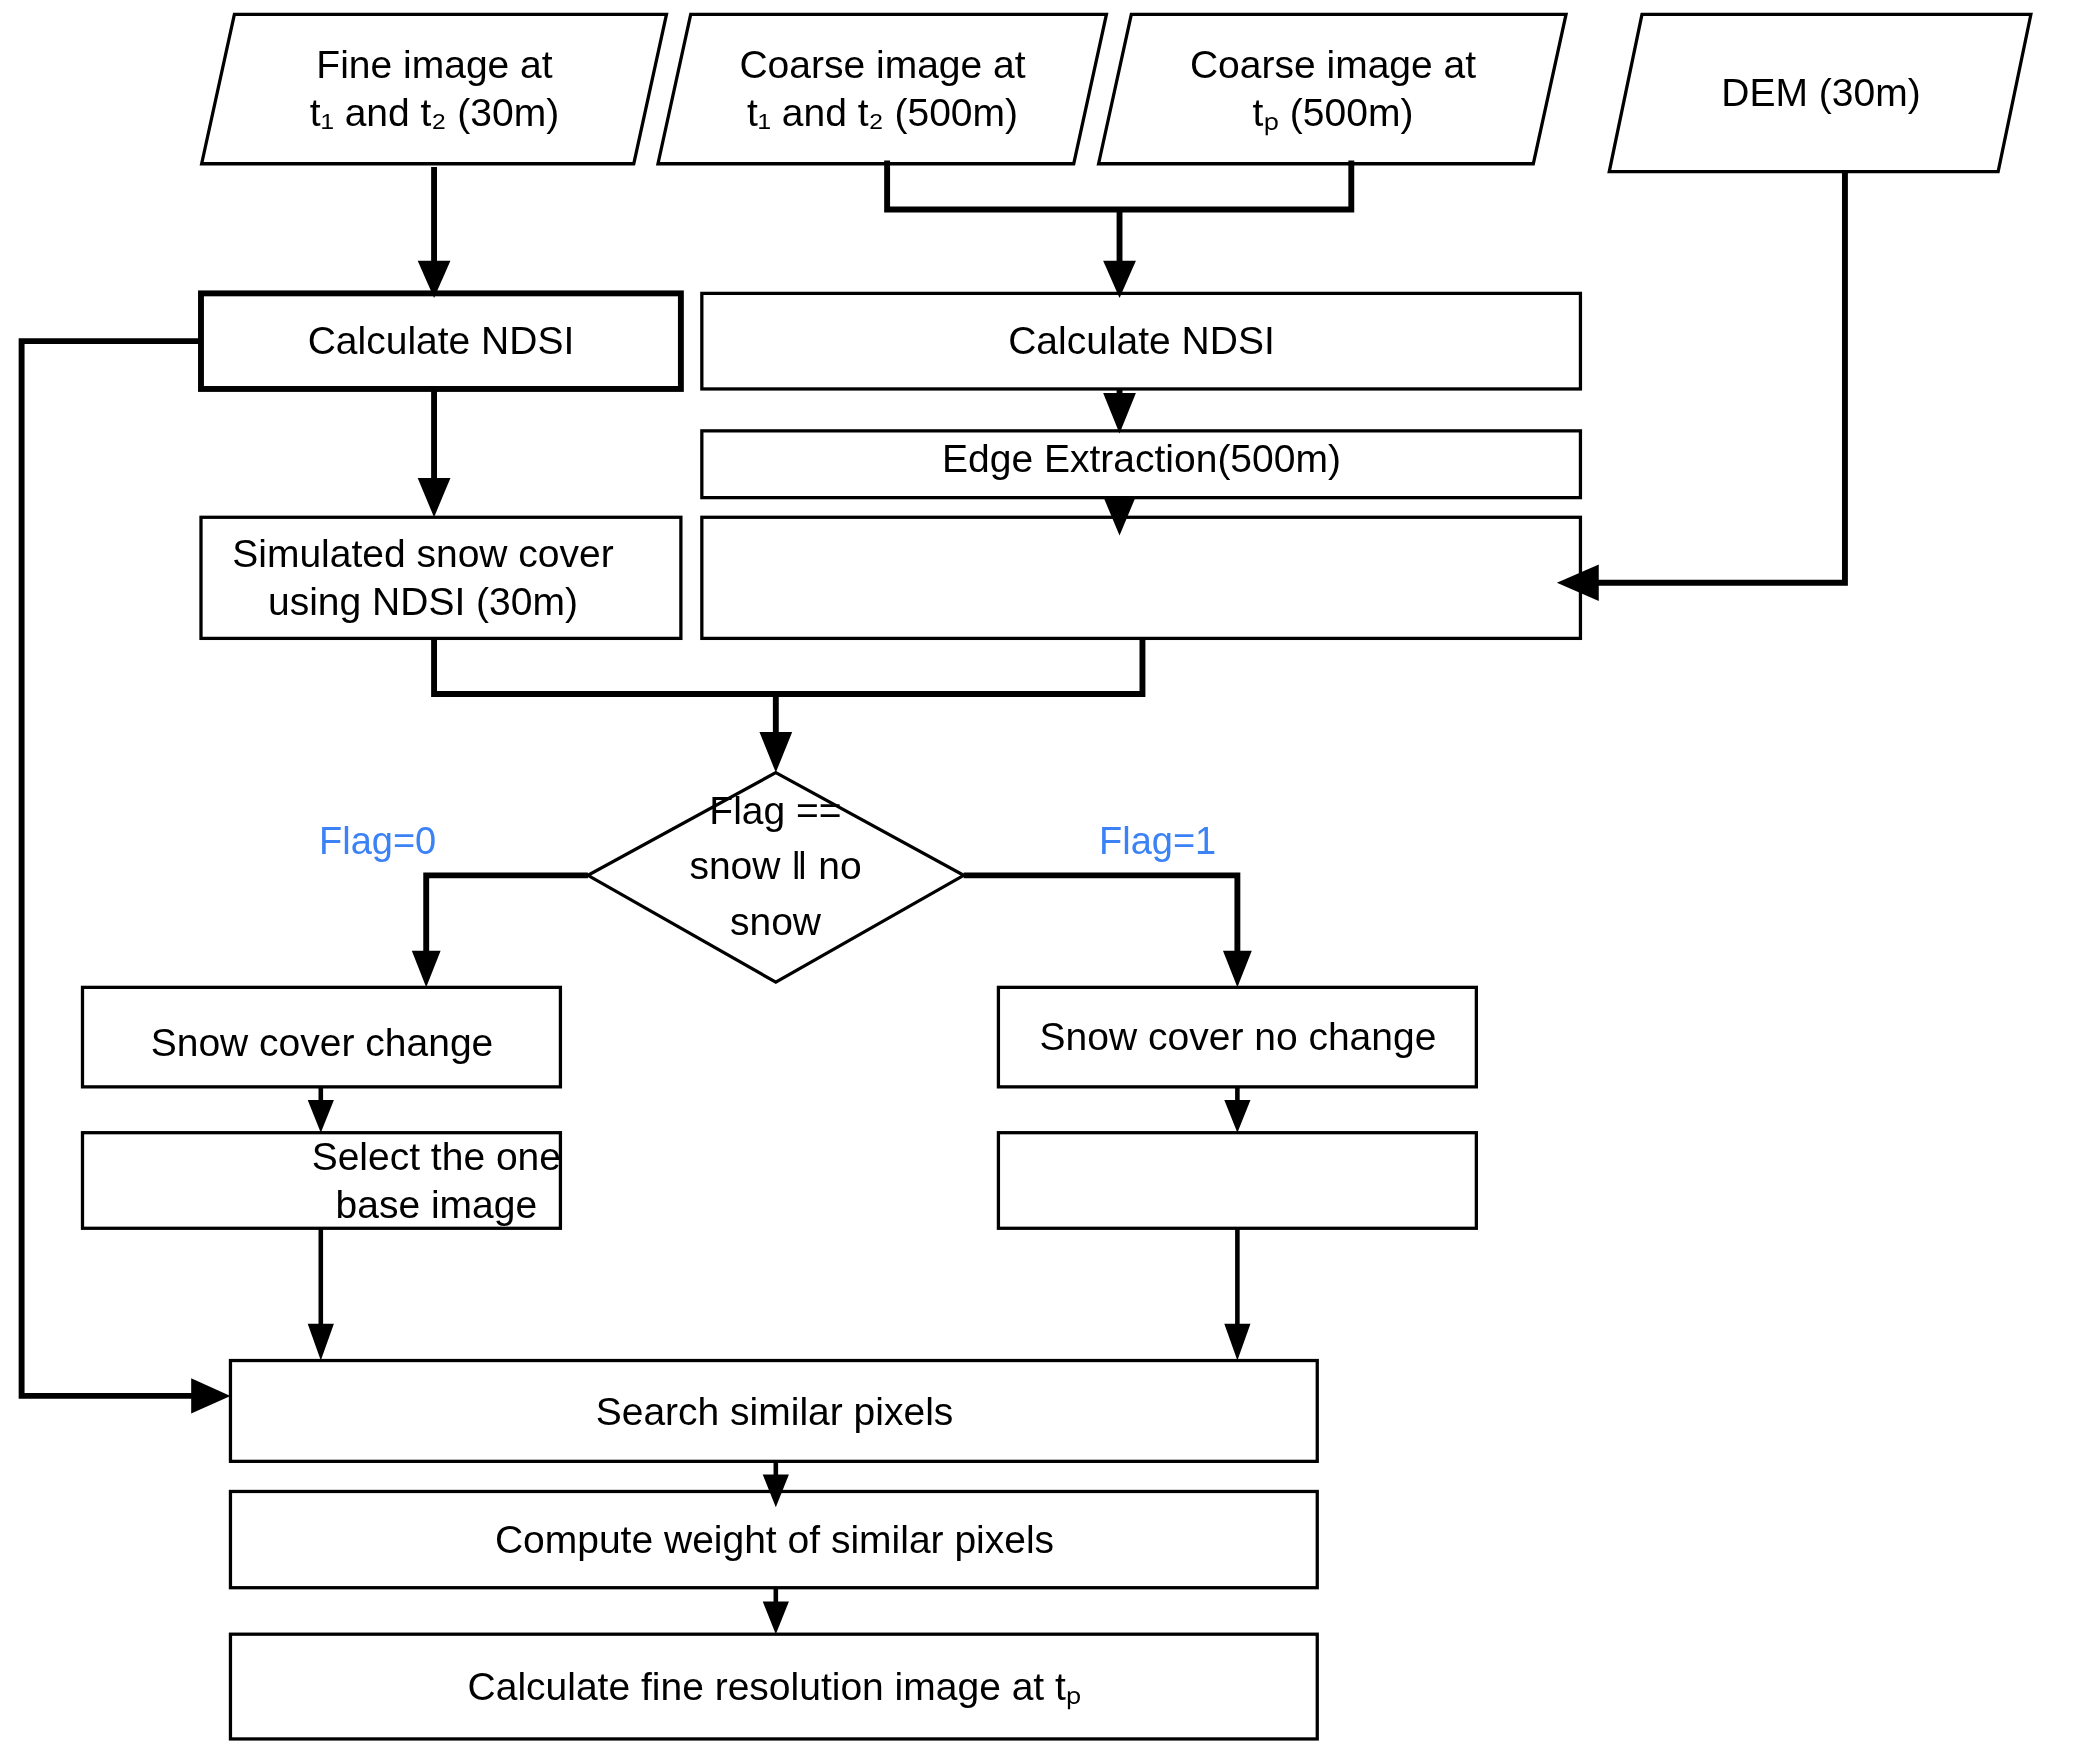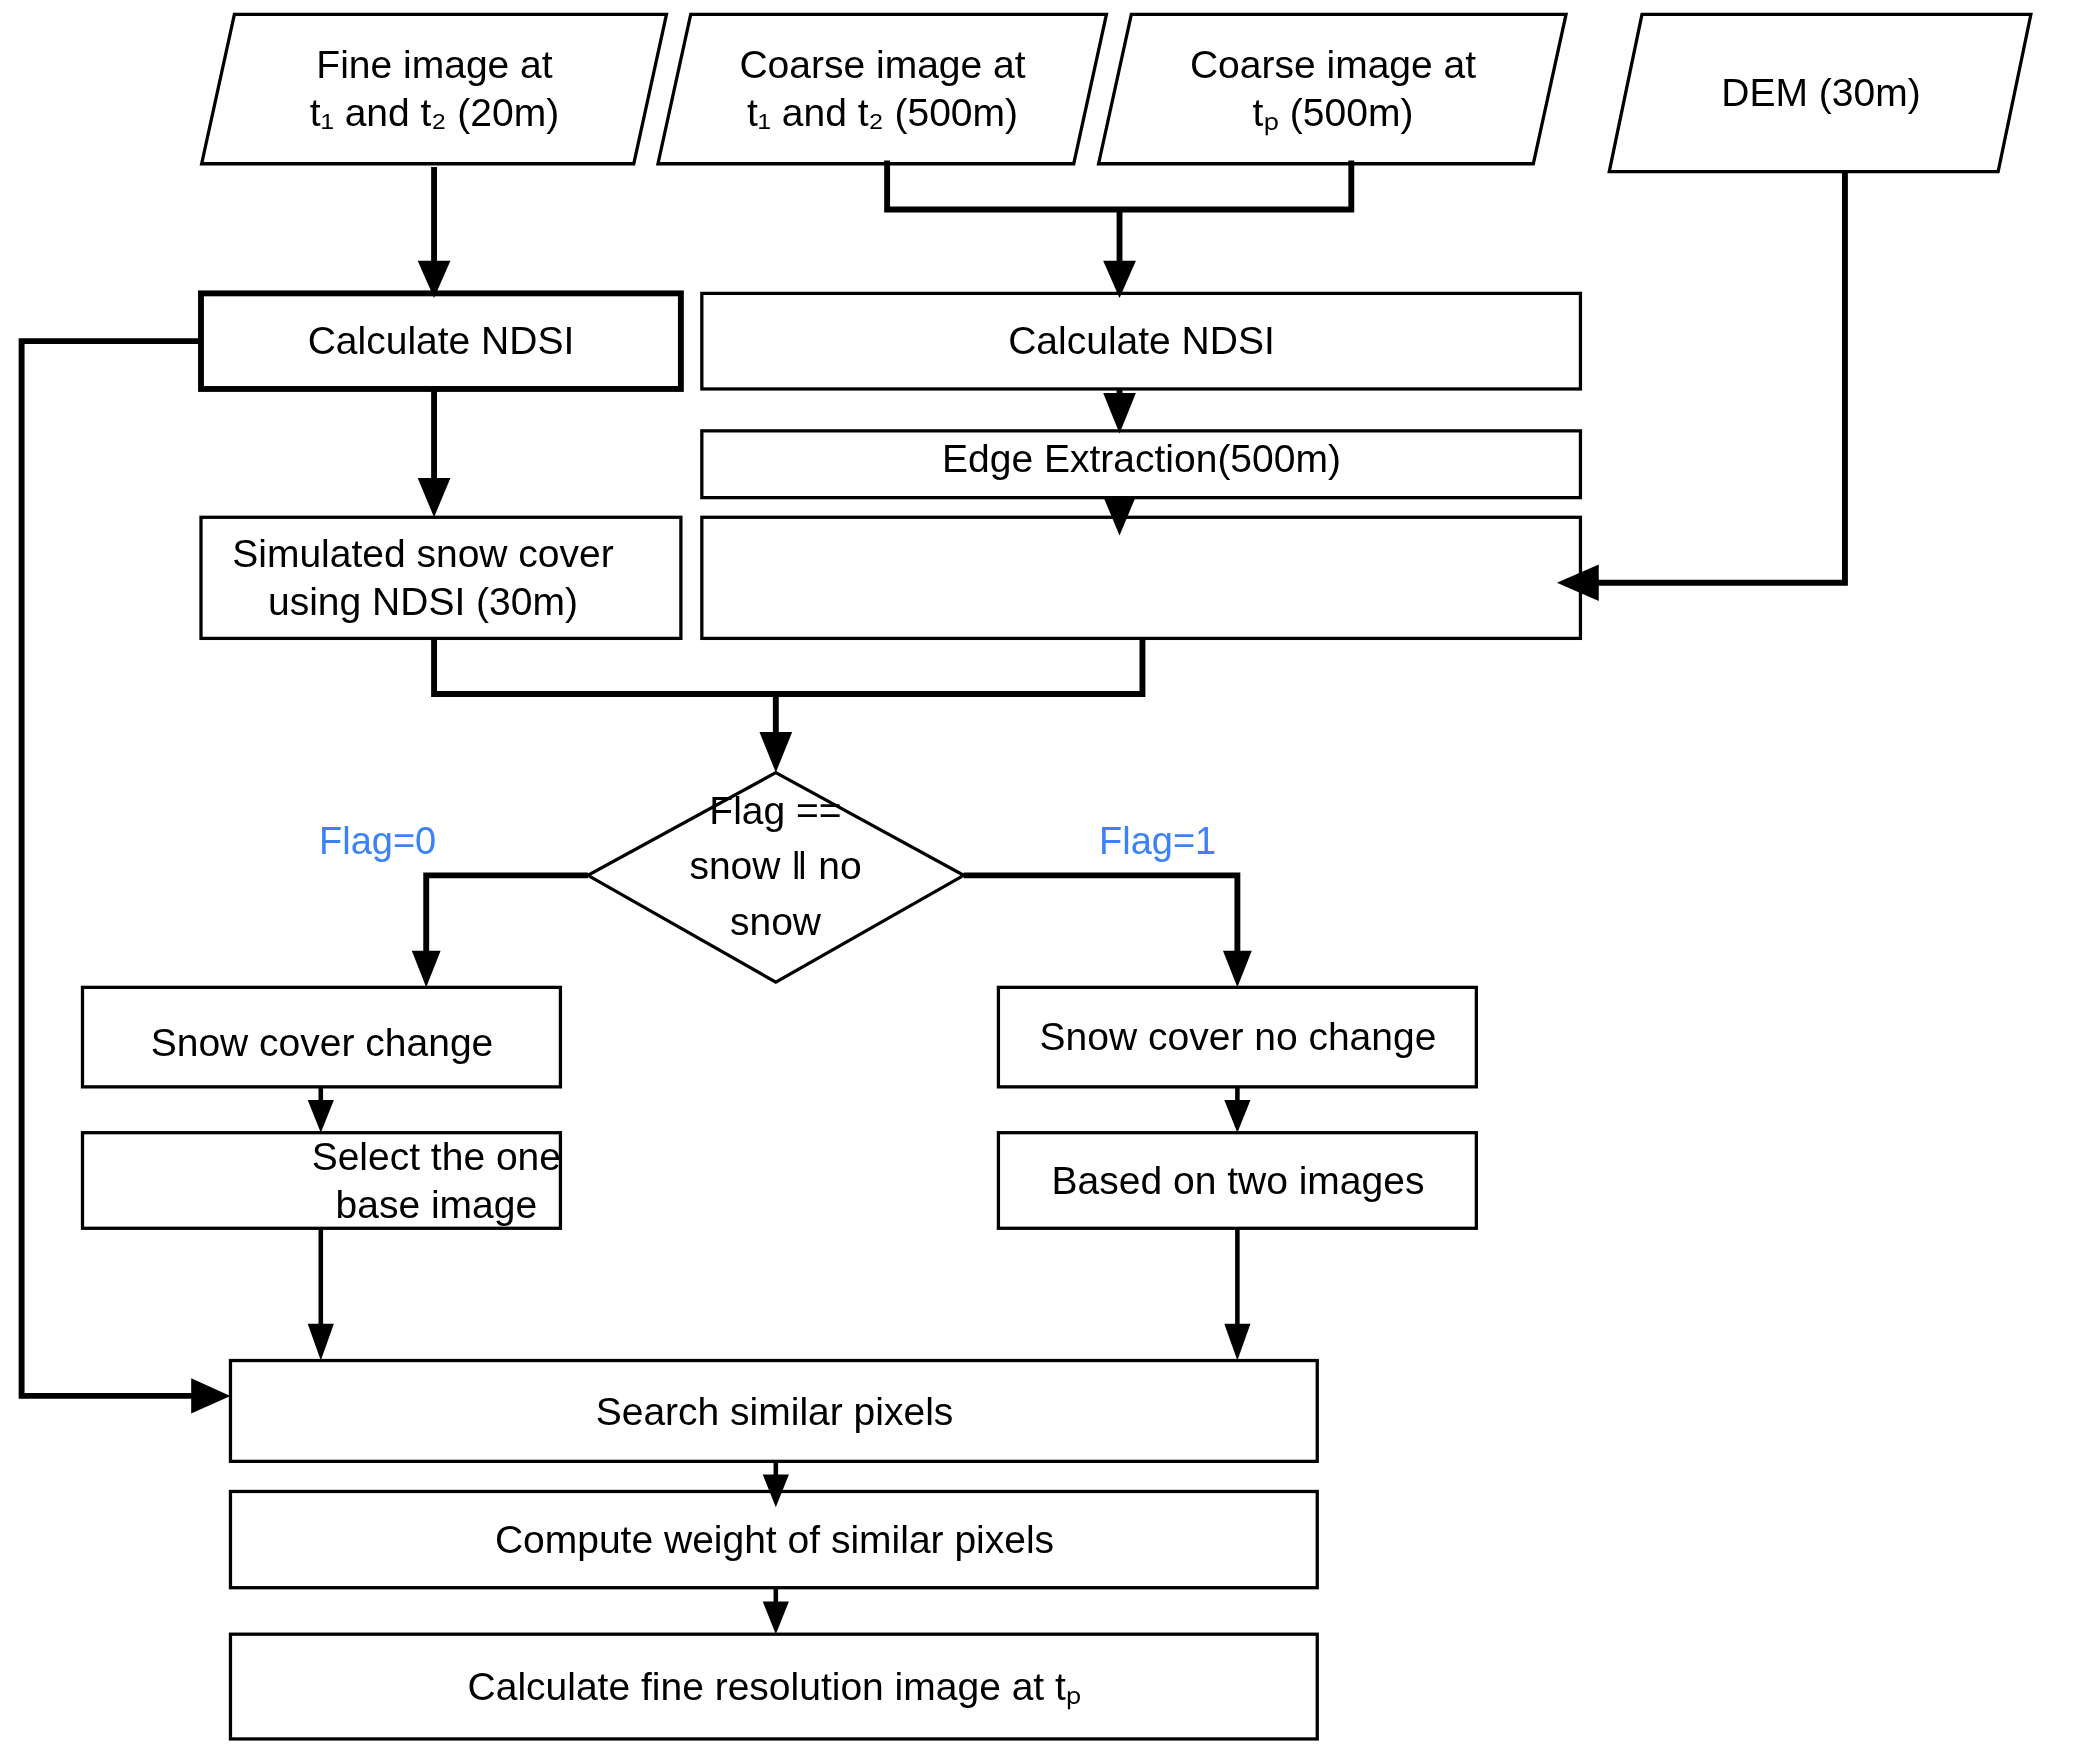--- a/index.html
+++ b/index.html
@@ -170,21 +170,21 @@
 
     <rect class="shape-fill shape-stroke thin" x="352" y="2278" width="1660" height="147"></rect>
 
     <rect class="shape-fill shape-stroke thin" x="352" y="2496" width="1660" height="160"></rect>
 
   </svg>
 
   <div class="node-label" style="left:202px; top:14.4px; width:465px; height:149px;">
     <div>
       <div><span class="t">Fine image at</span></div>
-      <div><span class="t">t₁ and t₂ (20m)</span></div>
+      <div><span class="t">t₁ and t₂ (30m)</span></div>
     </div>
   </div>
 
   <div class="node-label" style="left:658px; top:14.4px; width:449px; height:149px;">
     <div>
       <div><span class="t">Coarse image at</span></div>
       <div><span class="t">t₁ and t₂ (500m)</span></div>
     </div>
   </div>
 
@@ -243,23 +243,20 @@
     <div>
       <div><span class="t">Select the one</span></div>
       <div><span class="t">base image</span></div>
     </div>
   </div>
 
   <div class="node-label" style="left:999px; top:987px; width:478px; height:100px;">
     <span class="t">Snow cover no change</span>
   </div>
 
-  <div class="node-label" style="left:999px; top:1133px; width:478px; height:96px;">
-    <span class="t">Based on two images</span>
-  </div>
 
   <div class="node-label" style="left:231px; top:1361px; width:1087px; height:101px;">
     <span class="t">Search similar pixels</span>
   </div>
 
   <div class="node-label" style="left:231px; top:1492px; width:1087px; height:96px;">
     <span class="t">Compute weight of similar pixels</span>
   </div>
 
   <div class="node-label" style="left:231px; top:1634px; width:1087px; height:105px;">

